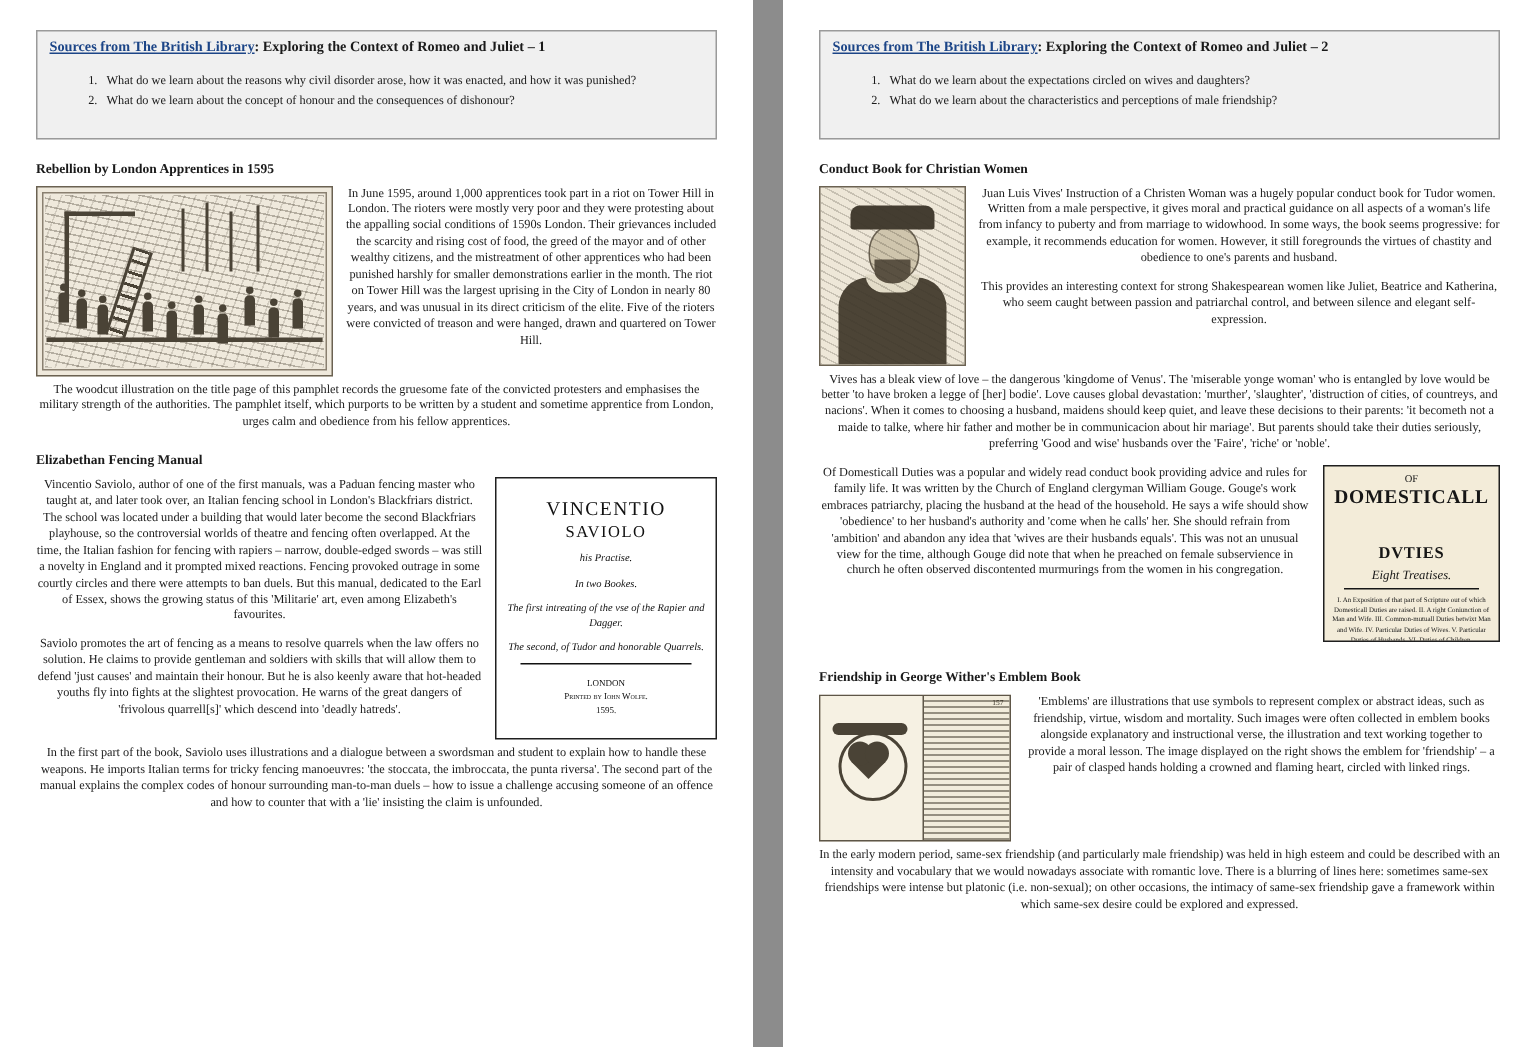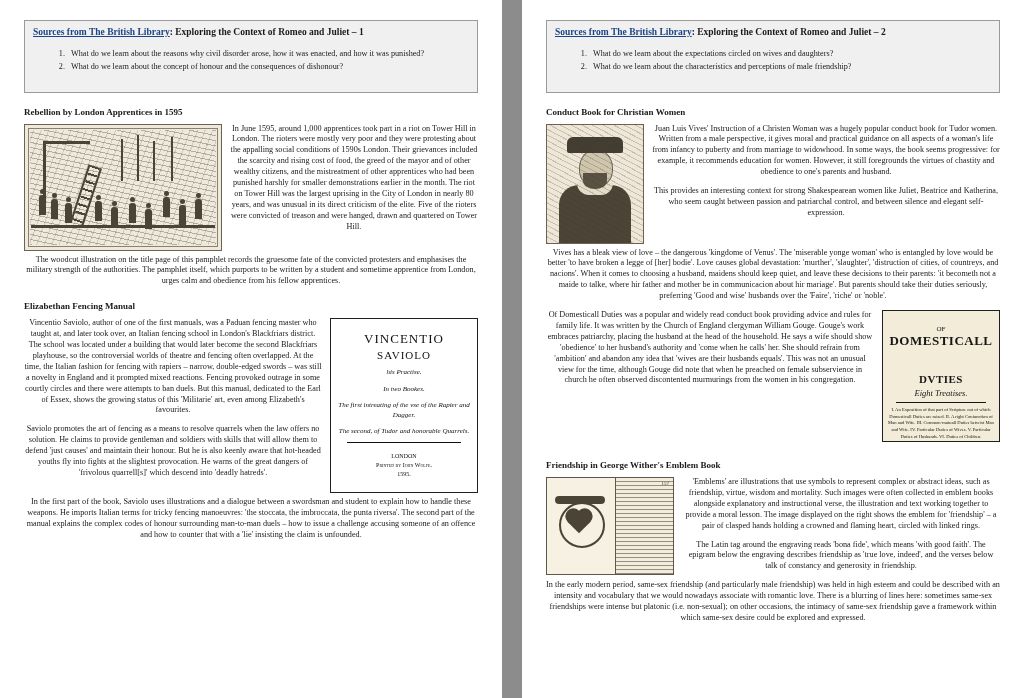--- a/index.html
+++ b/index.html
@@ -154,25 +154,25 @@
     position:absolute;left:30px;top:58px;width:36px;height:12px;
     background:#e3dcc8;border-radius:0 0 18px 18px;
   }
   .pt-hatch{
     position:absolute;inset:0;
     background:repeating-linear-gradient(28deg, rgba(60,54,42,.22) 0 1px, transparent 1px 5px);
   }
 
   
   .dom{
-    width:118px;height:132px;
+    width:118px;height:118px;
     background:#f3ecd9;
     border:1px solid #1f1f1f;
     text-align:center;color:#161616;
-    padding:14px 5px;box-sizing:border-box;overflow:hidden;
+    padding:4px 5px;box-sizing:border-box;overflow:hidden;
   }
   .dom-l1{font-size:7px;font-variant:small-caps;}
   .dom-l2{font-size:13px;font-weight:bold;letter-spacing:.5px;}
   .dom-l3{font-size:11px;font-weight:bold;letter-spacing:.5px;margin-top:24px;}
   .dom-l4{font-size:8.5px;font-style:italic;margin-top:3px;}
   .dom-rule{height:1px;background:#161616;margin:4px 8px;}
   .dom-small{font-size:4.6px;line-height:1.45;text-align:center;}
 
   
   .emblem{
@@ -326,18 +326,17 @@
       <div class="emblem img-left">
         <div class="em-left">
           <div class="em-circle"></div>
           <div class="em-hands"></div>
           <div class="em-heart"></div>
         </div>
         <div class="em-text"></div>
         <div class="em-num">157</div>
       </div>
       <p class="body">'Emblems' are illustrations that use symbols to represent complex or abstract ideas, such as friendship, virtue, wisdom and mortality.  Such images were often collected in emblem books alongside explanatory and instructional verse, the illustration and text working together to provide a moral lesson.  The image displayed on the right shows the emblem for 'friendship' – a pair of clasped hands holding a crowned and flaming heart, circled with linked rings.</p>
-      <p class="body">The Latin tag around the engraving reads 'bona fide', which means 'with good faith'.  The epigram below the engraving describes friendship as 'true love, indeed', and the verses below talk of constancy and generosity in friendship.</p>
     </div>
     <p class="body">In the early modern period, same-sex friendship (and particularly male friendship) was held in high esteem and could be described with an intensity and vocabulary that we would nowadays associate with romantic love.  There is a blurring of lines here: sometimes same-sex friendships were intense but platonic (i.e. non-sexual); on other occasions, the intimacy of same-sex friendship gave a framework within which same-sex desire could be explored and expressed.</p>
   </div>
 
 </div>
 
 </body></html>

